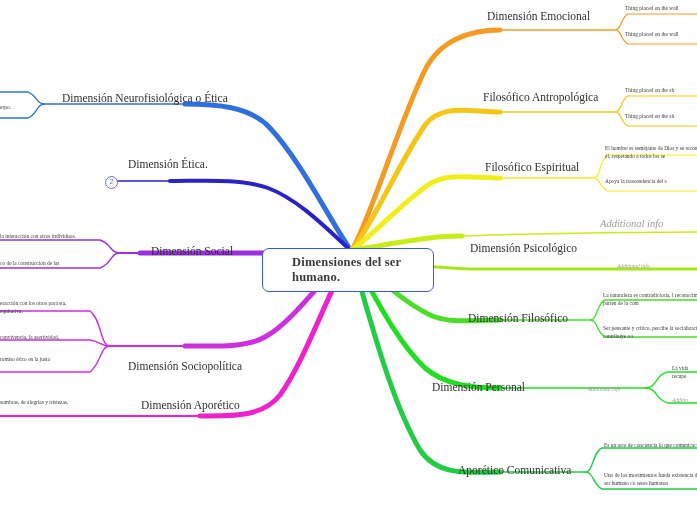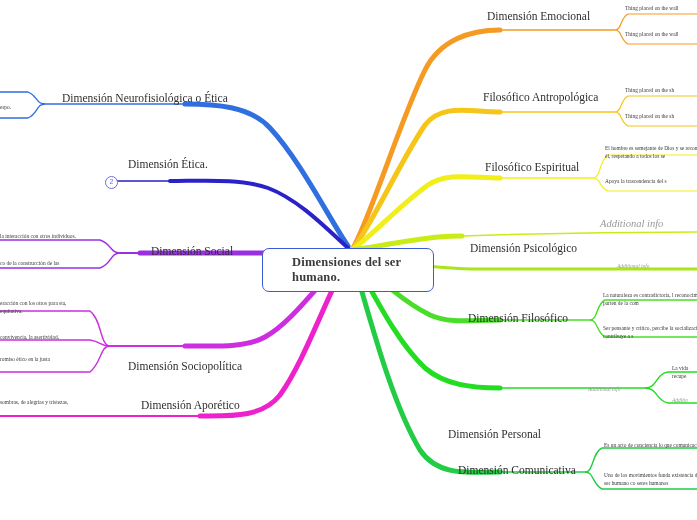--- a/index.html
+++ b/index.html
@@ -144,26 +144,26 @@
   <div class="detail wide" style="left:605px;top:178px;">Apoya la trascendencia del s</div>
 
   <div class="addinfo big" style="left:600px;top:218px;">Additional info</div>
   <div class="lbl main-lbl" style="left:470px;top:242px;">Dimensión Psicológico</div>
   <div class="addinfo small" style="left:617px;top:263px;">Additional info</div>
 
   <div class="lbl main-lbl" style="left:468px;top:312px;">Dimensión Filosófico</div>
   <div class="detail wide" style="left:603px;top:292px;">La naturaleza es contradictoria, l reconocimiento parten de la com</div>
   <div class="detail wide" style="left:603px;top:325px;">Ser pensante y critico, percibe la socialización que contribuye a s</div>
 
-  <div class="lbl main-lbl" style="left:448px;top:381px;margin-top:47px;">Dimensión Personal</div>
+  <div class="lbl main-lbl" style="left:432px;top:381px;">Dimensión Personal</div>
   <div class="addinfo small" style="left:588px;top:386px;">Additional info</div>
   <div class="detail" style="left:672px;top:365px;width:30px;">La vida recupe</div>
   <div class="addinfo small" style="left:672px;top:397px;">Additio</div>
 
-  <div class="lbl main-lbl" style="left:458px;top:464px;">Dimensión Comunicativa</div>
+  <div class="lbl main-lbl" style="left:458px;top:464px;">Aporético Comunicativa</div>
   <div class="detail wide" style="left:604px;top:442px;">Es un acto de conciencia lo que comunicación.</div>
   <div class="detail wide" style="left:604px;top:472px;">Uno de los movimientos funda existencia de un ser humano co seres humanos</div>
 
   <div class="lbl main-lbl" style="left:62px;top:92px;">Dimensión Neurofisiológica o Ética</div>
   <div class="detail" style="left:0px;top:104px;width:26px;">erpo.</div>
 
   <div class="lbl main-lbl" style="left:128px;top:158px;">Dimensión Ética.</div>
   <div class="badge" style="left:105px;top:176px;">2</div>
 
   <div class="lbl main-lbl" style="left:151px;top:245px;">Dimensión Social</div>

